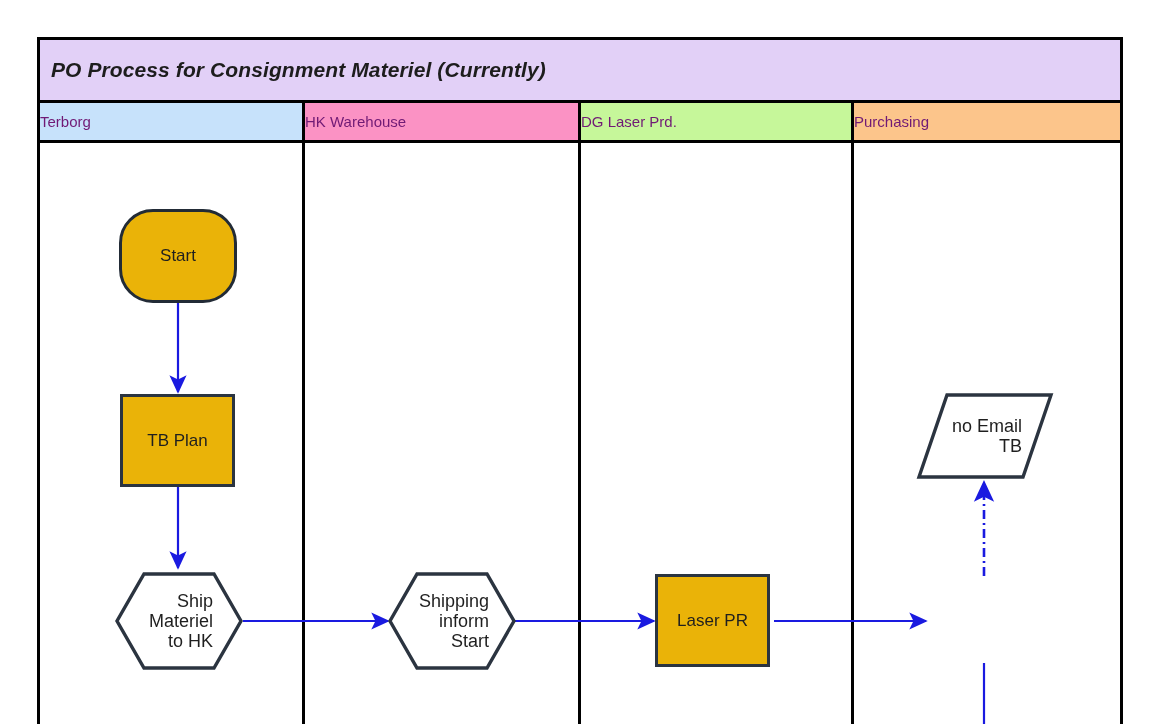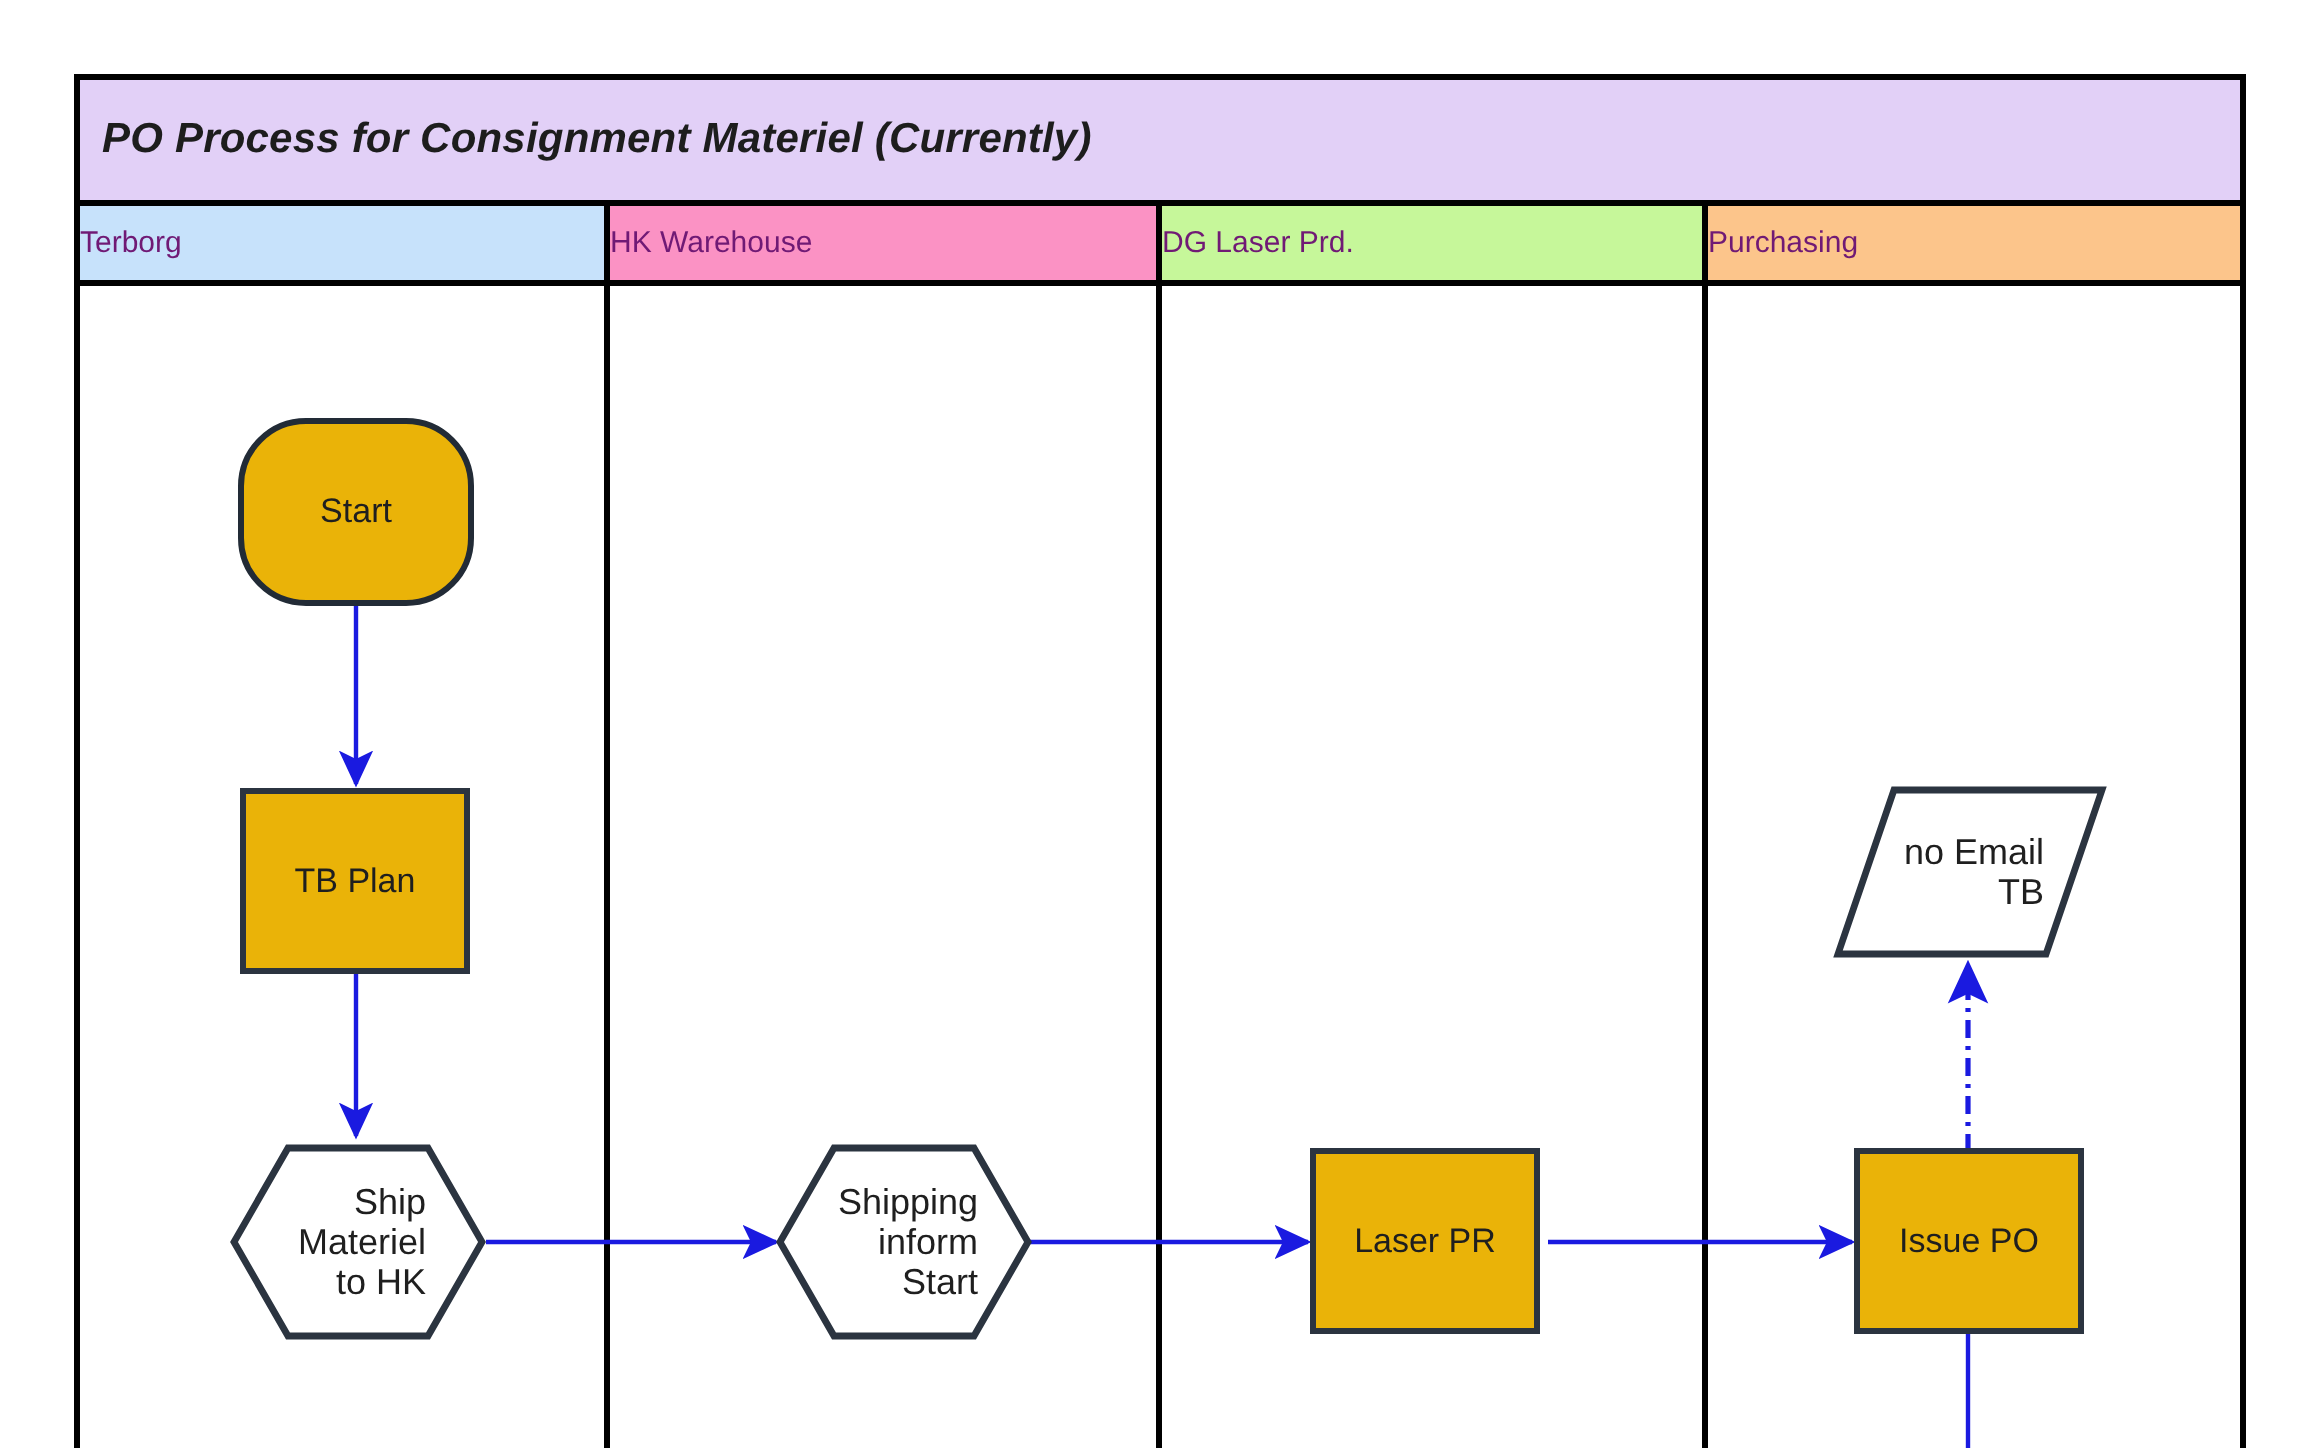--- a/index.html
+++ b/index.html
@@ -239,23 +239,20 @@
       </svg>
       <div class="poly-label">Shipping
 inform
 Start</div>
     </div>
 
     <div class="node shape-rect" style="left:655px; top:574px; width:115px; height:93px;">
       <span>Laser PR</span>
     </div>
 
-    <div class="node shape-rect" style="left:927px; top:574px; width:115px; height:93px;">
-      <span>Issue PO</span>
-    </div>
 
     <div class="poly-wrap" style="left:917px; top:393px; width:136px; height:86px;">
       <svg width="136" height="86" viewBox="0 0 136 86">
         <polygon points="30,2 134,2 106,84 2,84" fill="#ffffff" stroke="#2b3440" stroke-width="3.4" stroke-linejoin="miter"></polygon>
       </svg>
       <div class="poly-label nudge-left">no Email
 TB</div>
     </div>
 
   </div>

